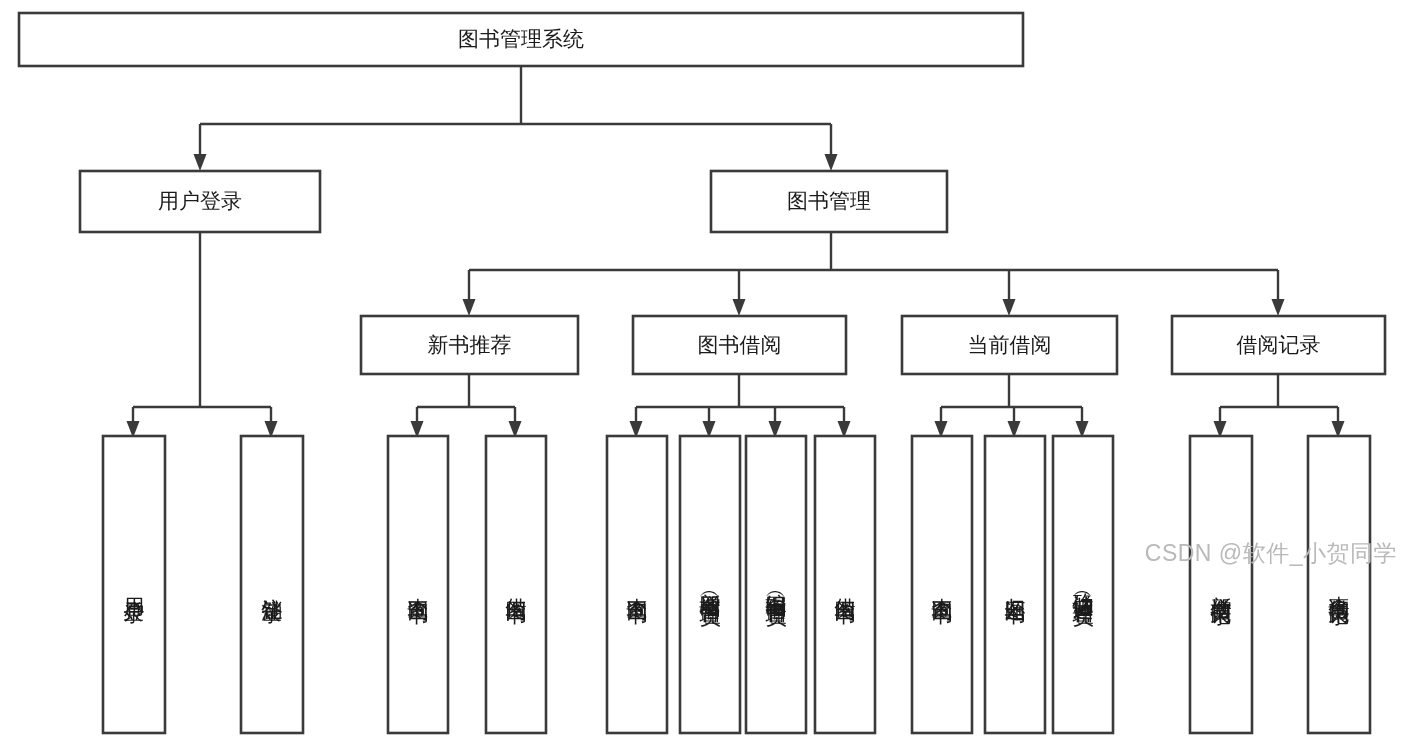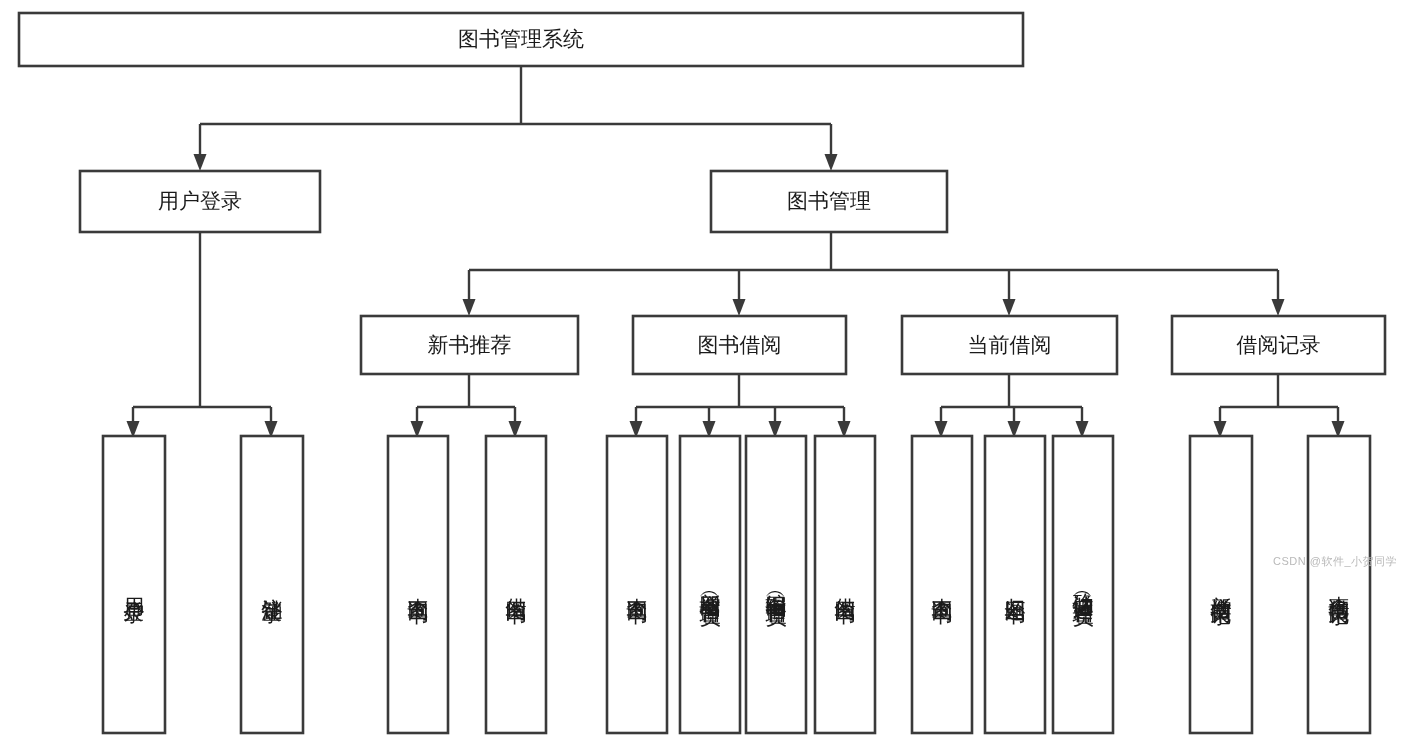--- a/index.html
+++ b/index.html
@@ -73,21 +73,21 @@
     letter-spacing: 2px;
     color: #1b1b1b;
     white-space: nowrap;
     text-align: center;
   }
   .watermark {
     position: absolute;
     right: 8px;
     bottom: 4px;
     font-family: "Liberation Sans", "DejaVu Sans", sans-serif;
-    font-size: 11px;
+    font-size: 23px;
     color: #b9b9b9;
     letter-spacing: 0.5px;
     white-space: nowrap;
   }
 </style>
 </head>
 <body>
 
 <div id="diagram-root">
 

